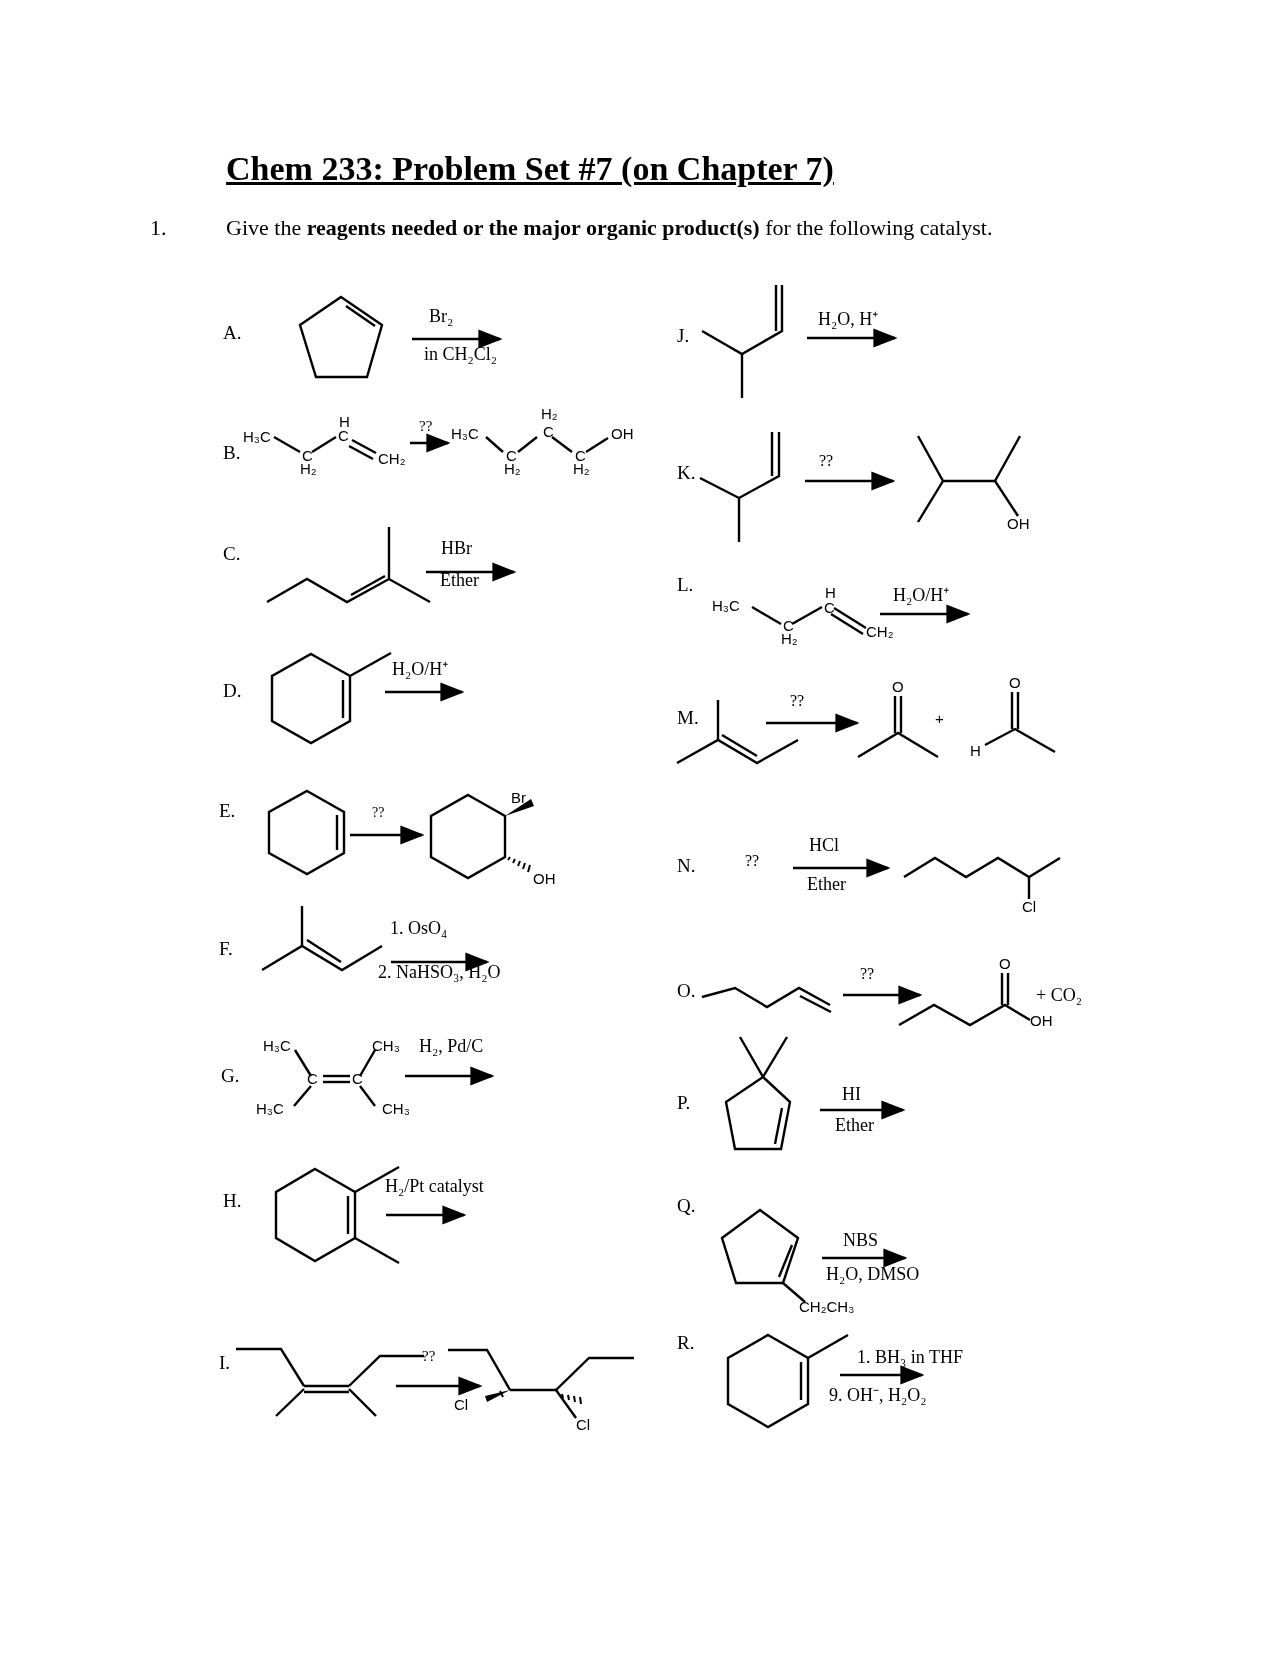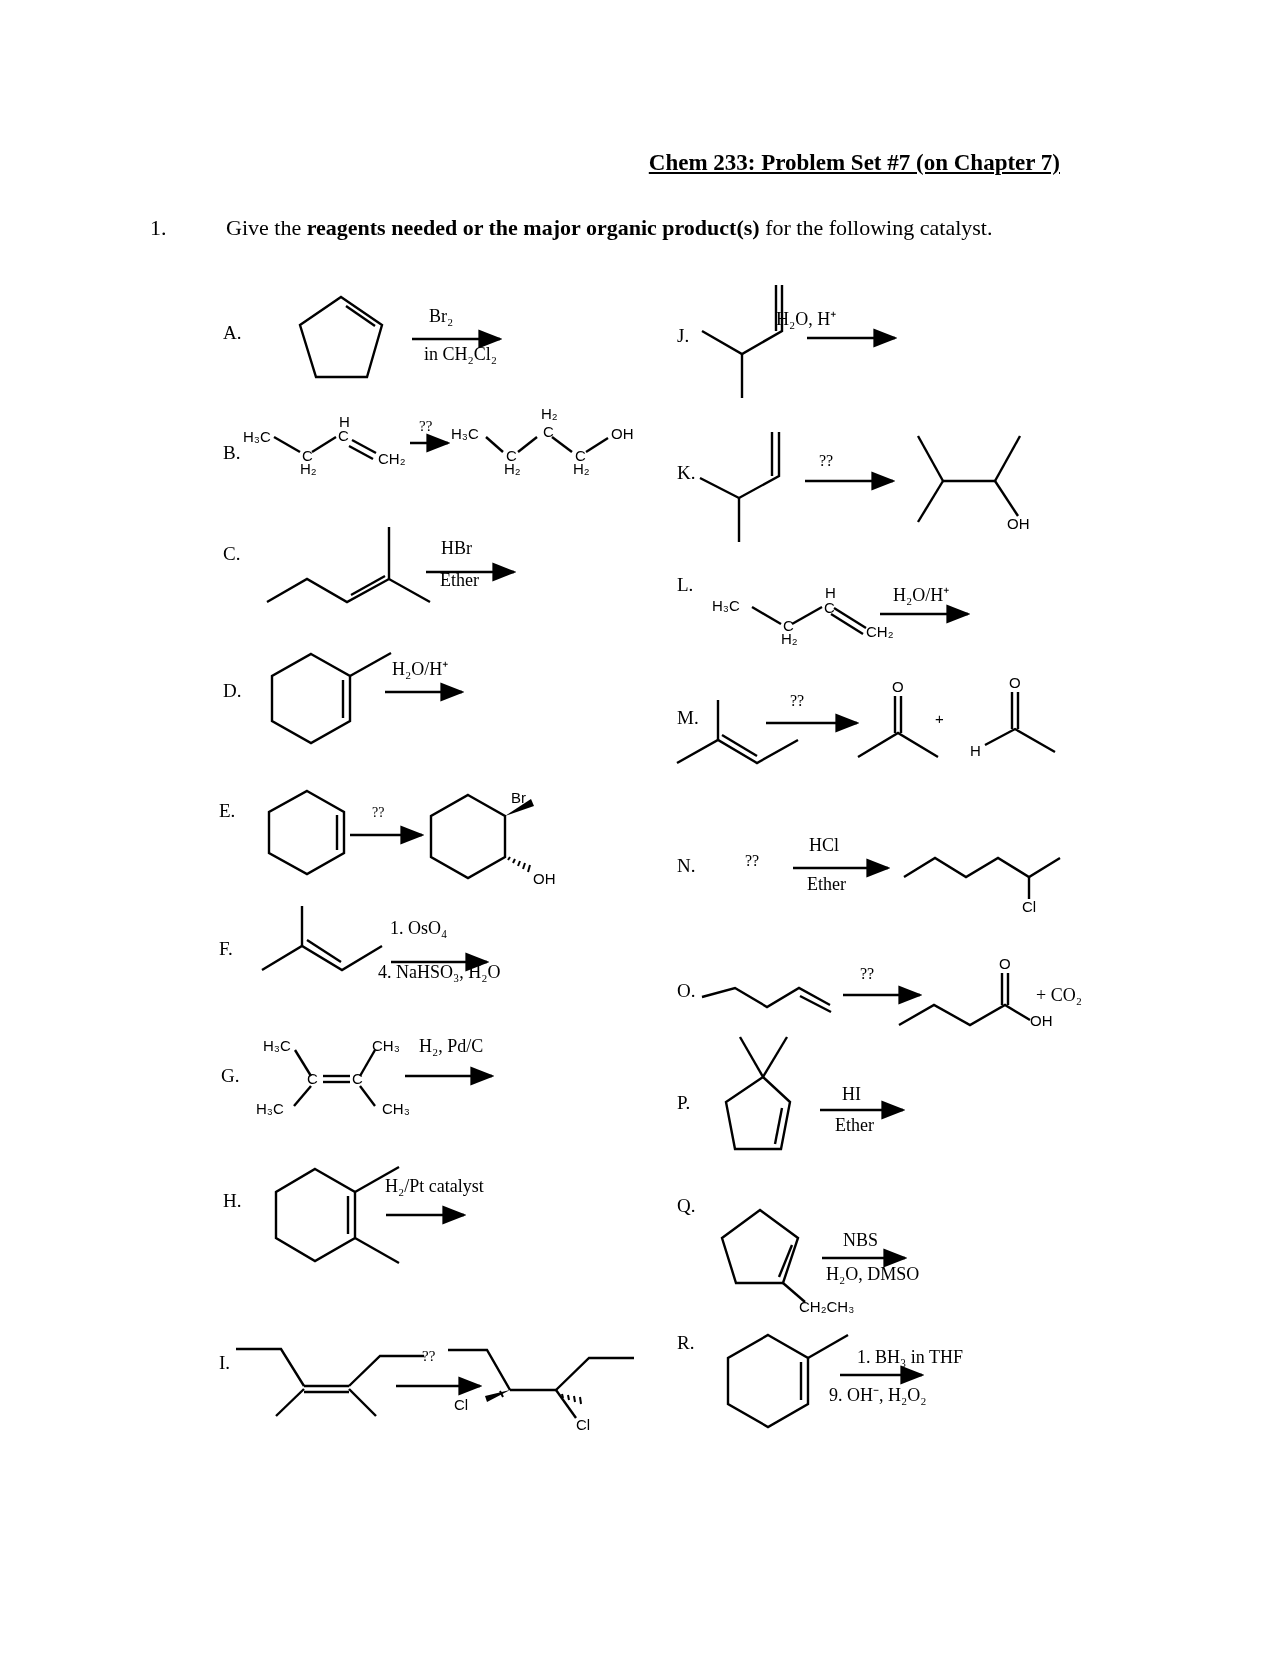--- a/index.html
+++ b/index.html
@@ -1,18 +1,18 @@
 <!DOCTYPE html>
 <html><head>
 <meta charset="utf-8">
 <style>
   html,body{margin:0;padding:0;background:#fff;}
   body{width:1280px;height:1656px;position:relative;overflow:hidden;font-family:"Liberation Serif",serif;color:#000;}
   .abs{position:absolute;}
-  .title{left:0;width:1060px;top:150px;text-align:right;font-size:23px;font-weight:bold;}
+  .title{left:0;width:1060px;top:150px;text-align:center;font-size:34px;font-weight:bold;}
   .title span{text-decoration:underline;}
   .qnum{left:150px;top:215px;font-size:22px;}
   .instr{left:226px;top:215px;font-size:22px;}
   .lbl{font-size:19px;}
   .rg{font-size:18px;white-space:nowrap;}
   .chem{font-family:"Liberation Sans",sans-serif;font-size:15px;}
   svg{position:absolute;left:0;top:0;}
   svg line, svg polyline, svg polygon.ring{stroke:#000;stroke-width:2.4;fill:none;}
   svg .arrowhead{fill:#000;stroke:none;}
   svg .wedge{fill:#000;stroke:none;}
@@ -231,25 +231,25 @@
 <div class="abs lbl" style="left:677px;top:1332px">R.</div>
 
 <div class="abs rg" style="left:429px;top:306px">Br₂</div>
 <div class="abs rg" style="left:424px;top:344px">in CH₂Cl₂</div>
 <div class="abs rg" style="left:419px;top:418px;font-size:15px">??</div>
 <div class="abs rg" style="left:441px;top:538px">HBr</div>
 <div class="abs rg" style="left:440px;top:570px">Ether</div>
 <div class="abs rg" style="left:392px;top:656px">H₂O/H⁺</div>
 <div class="abs rg" style="left:372px;top:805px;font-size:14px">??</div>
 <div class="abs rg" style="left:390px;top:918px">1. OsO₄</div>
-<div class="abs rg" style="left:378px;top:962px">4. NaHSO₃, H₂O</div>
+<div class="abs rg" style="left:378px;top:962px">2. NaHSO₃, H₂O</div>
 <div class="abs rg" style="left:419px;top:1036px">H₂, Pd/C</div>
 <div class="abs rg" style="left:385px;top:1176px">H₂/Pt catalyst</div>
 <div class="abs rg" style="left:422px;top:1348px;font-size:15px">??</div>
-<div class="abs rg" style="left:776px;top:306px">H₂O, H⁺</div>
+<div class="abs rg" style="left:818px;top:306px">H₂O, H⁺</div>
 <div class="abs rg" style="left:819px;top:452px;font-size:16px">??</div>
 <div class="abs rg" style="left:893px;top:582px">H₂O/H⁺</div>
 <div class="abs rg" style="left:790px;top:692px;font-size:16px">??</div>
 <div class="abs rg" style="left:745px;top:852px;font-size:16px">??</div>
 <div class="abs rg" style="left:809px;top:835px">HCl</div>
 <div class="abs rg" style="left:807px;top:874px">Ether</div>
 <div class="abs rg" style="left:860px;top:965px;font-size:16px">??</div>
 <div class="abs rg" style="left:842px;top:1084px">HI</div>
 <div class="abs rg" style="left:835px;top:1115px">Ether</div>
 <div class="abs rg" style="left:843px;top:1230px">NBS</div>

